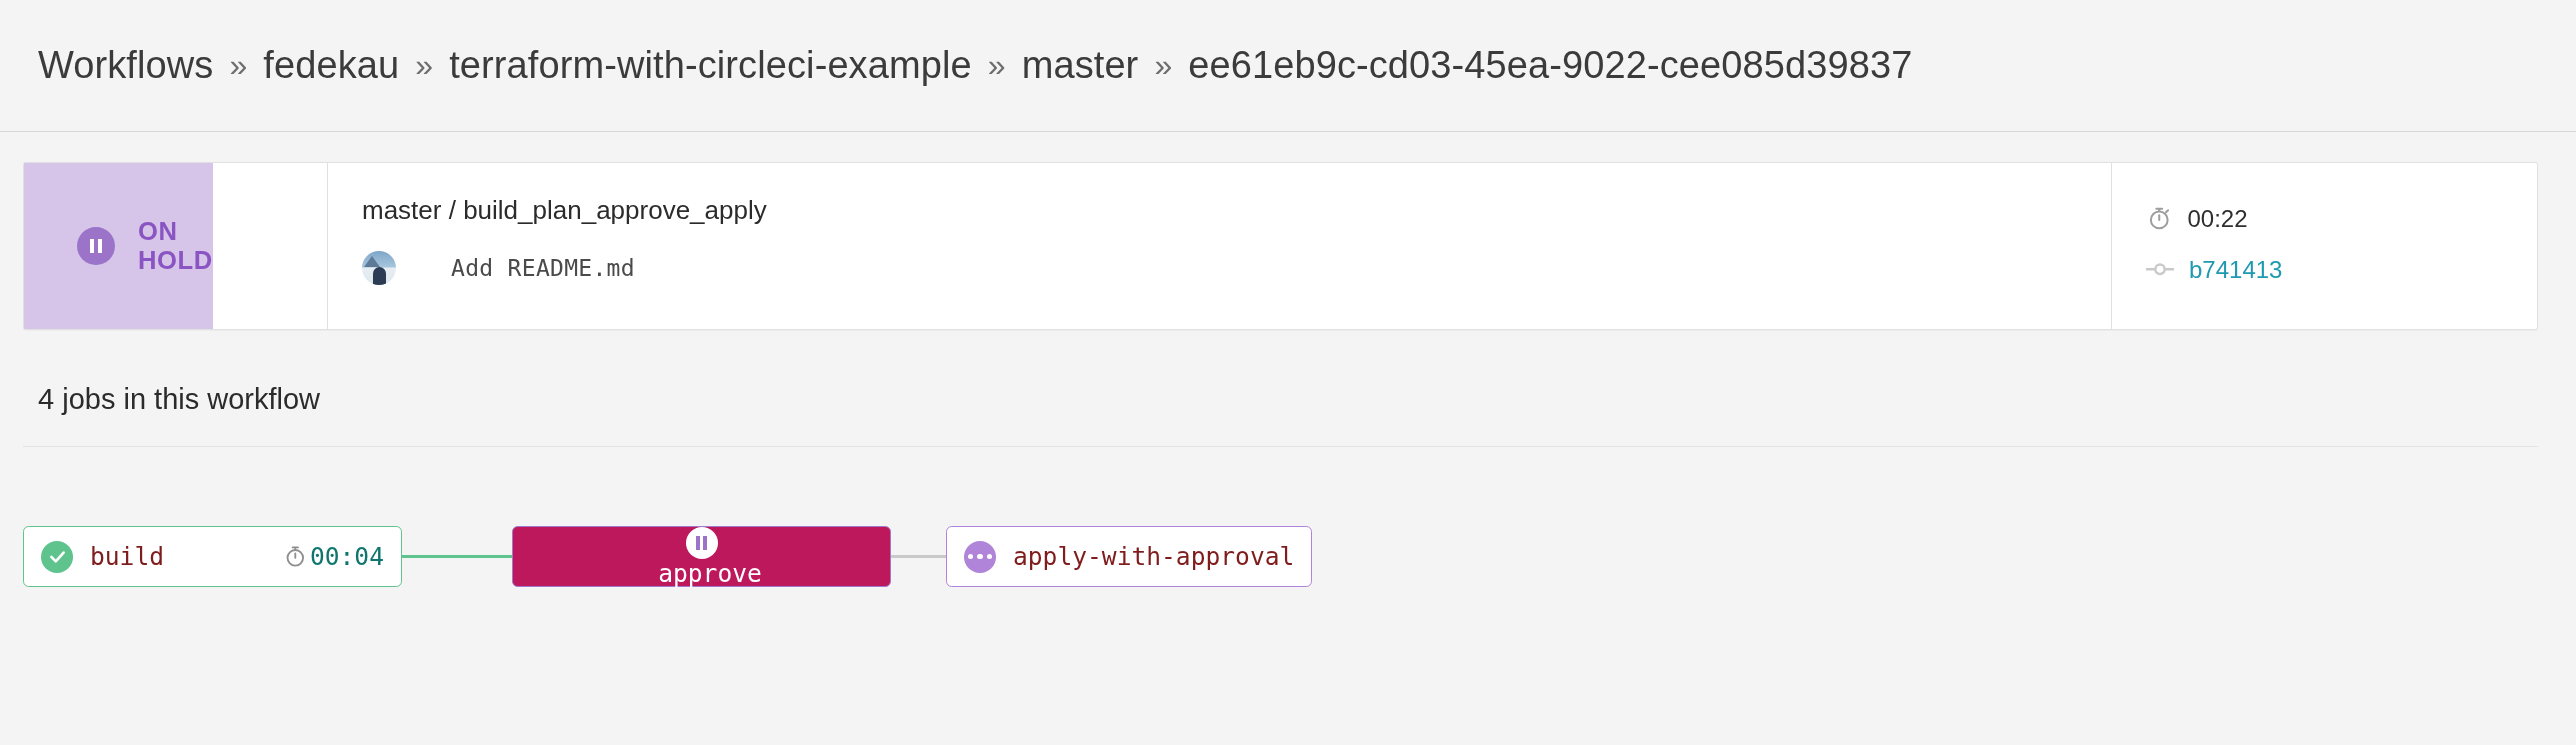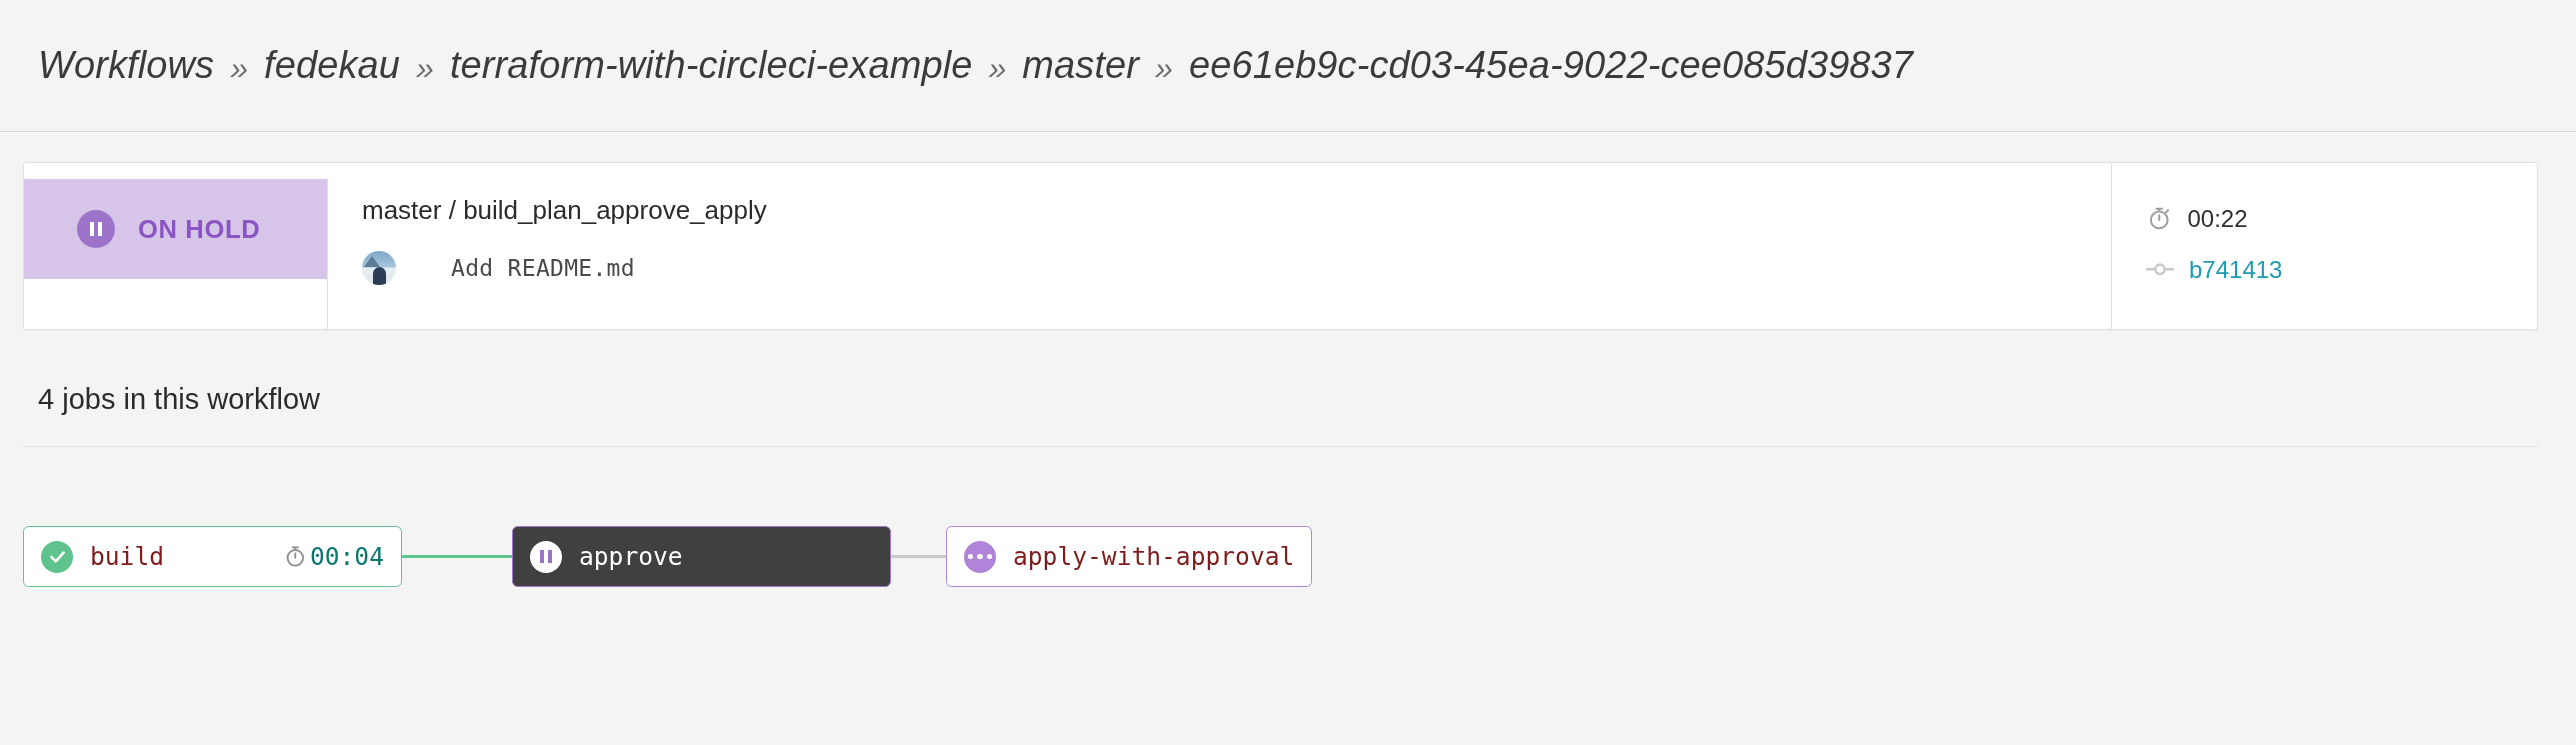--- a/index.html
+++ b/index.html
@@ -20,25 +20,24 @@
     height: 132px;
     box-sizing: border-box;
     display: flex;
     align-items: center;
     padding: 0 38px;
     border-bottom: 1.9px solid #d8d8d8;
     background: #f4f4f4;
   }
   .breadcrumb {
     display: flex;
-    align-items: flex-end;
+    align-items: center;
     font-size: 38px;
     color: #3b3b3b;
     letter-spacing: 0.1px;
-    font-style: italic;
   }
   .crumb { white-space: nowrap; }
   .crumb-sep {
     margin: 0 16px;
     color: #6e6e6e;
     font-size: 32px;
   }
 
   
   .card {
@@ -49,22 +48,21 @@
     display: flex;
     align-items: stretch;
     min-height: 166px;
     box-shadow: 0 0.9px 0.9px rgba(0,0,0,.03);
   }
   .status-col {
     width: 303px;
     flex: 0 0 303px;
     border-right: 0.9px solid #e0e0e0;
     display: flex;
-    flex-direction: column;
-    margin-top: 16px;
+    flex-direction: row;
   }
   .status-chip {
     background: #d6c5e8;
     flex: 0 0 100px;
     display: flex;
     align-items: center;
     padding-left: 53px;
     box-sizing: border-box;
   }
   .status-label {
@@ -178,21 +176,21 @@
   .node {
     box-sizing: border-box;
     height: 61px;
     border-radius: 5.7px;
     display: flex;
     align-items: center;
     padding: 0 17px 0 17px;
     background: #fff;
   }
   .node.success { border: 1.9px solid #5fc38d; min-width: 379px; }
-  .node.onhold  { background: #404040; border: 1.9px solid #a079ce; min-width: 379px; }
+  .node.onhold  { background: #be185d; border: 1.9px solid #a079ce; min-width: 379px; flex-direction: column; }
   .node.pending { border: 1.9px solid #b084d8; }
 
   .node-name {
     font-family: "DejaVu Sans Mono", monospace;
     font-size: 24.6px;
     color: #7f1d1d;
     margin-left: 17px;
     white-space: nowrap;
   }
   .node.onhold .node-name { color: #ffffff; }

